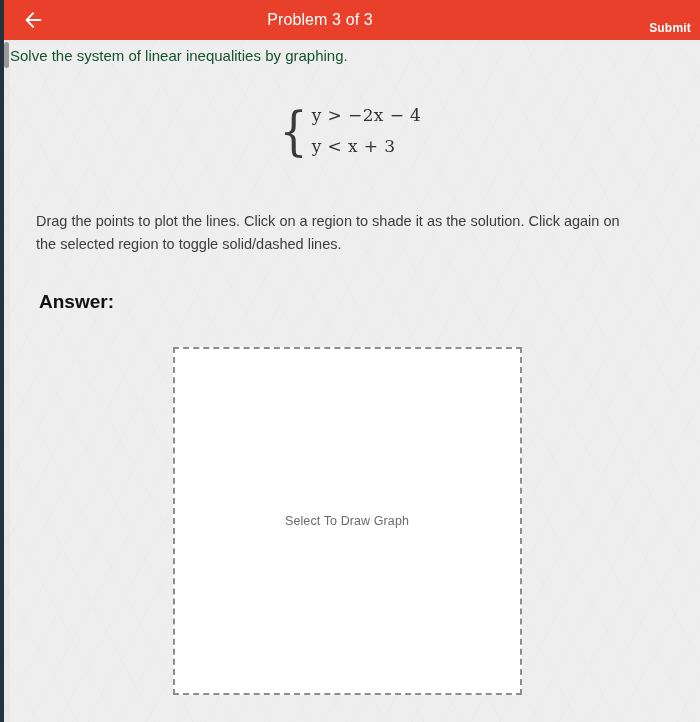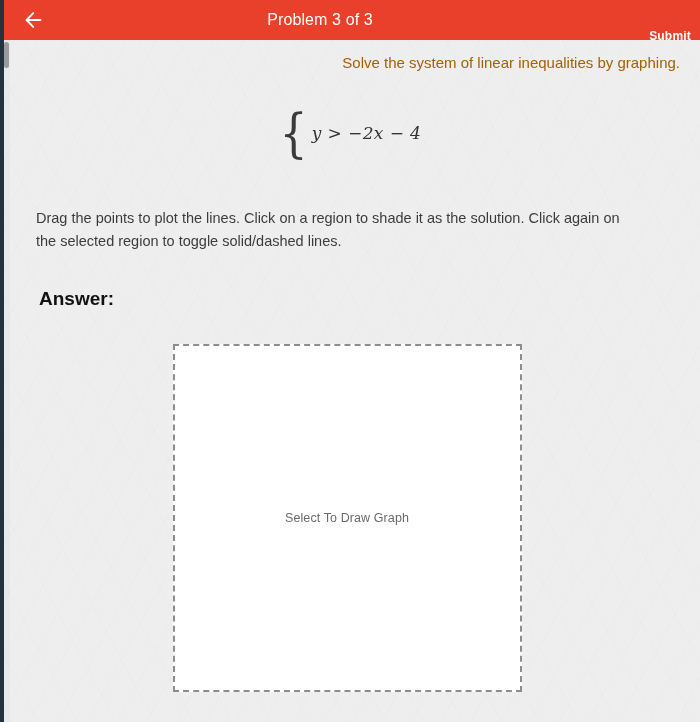--- a/index.html
+++ b/index.html
@@ -82,44 +82,44 @@
     line-height: 40px;
     text-align: center;
     color: #ffffff;
     font-size: 16px;
     font-weight: 400;
     letter-spacing: 0.1px;
     pointer-events: none;
   }
   .submit-btn {
     position: absolute;
-    right: 7px; top: 16px;
+    right: 7px; top: 8px;
     height: 40px;
     line-height: 40px;
     color: #ffffff;
     font-size: 12px;
     font-weight: 700;
     letter-spacing: 0.2px;
     cursor: pointer;
     padding: 0 2px;
   }
 
   
   .content {
     position: absolute;
     left: 10px; top: 40px;
     width: 690px;
     z-index: 10;
   }
 
   .prompt {
-    margin-top: 13px;
-    text-align: right;
+    margin-top: 6px;
+    text-align: left;
     font-size: 15px;
-    color: #a16207;
+    color: #14532d;
     line-height: 1.35;
     padding-right: 20px;
   }
 
   
   .math-block {
     margin-top: 34px;
     display: flex;
     justify-content: center;
     padding-right: 12px;
@@ -141,21 +141,20 @@
     margin-right: 2px;
     font-family: "DejaVu Serif", serif;
   }
   .eq-list {
     display: flex;
     flex-direction: column;
     justify-content: center;
   }
   .eq {
     font-size: 17px;
-    font-style: italic;
     line-height: 1;
     padding: 7px 0;
     white-space: nowrap;
     letter-spacing: 0.4px;
   }
 
   
   .instructions {
     margin-top: 48px;
     font-size: 14.5px;
@@ -223,20 +222,21 @@
 
 <div class="content">
 
   <div class="prompt">Solve the system of linear inequalities by graphing.</div>
 
   <div class="math-block">
     <div class="math-sys">
       <div class="brace">{</div>
       <div class="eq-list">
         <div class="eq">y &gt; −2x − 4</div>
+        <div class="eq">y &lt; x + 3</div>
       </div>
     </div>
   </div>
 
   <div class="instructions"> Drag the points to plot the lines. Click on a region to shade it as the solution. Click again on the selected region to toggle solid/dashed lines.</div>
 
   <div class="answer-label">Answer:</div>
 
   <div class="graph-wrap">
     <div class="graph-zone">

